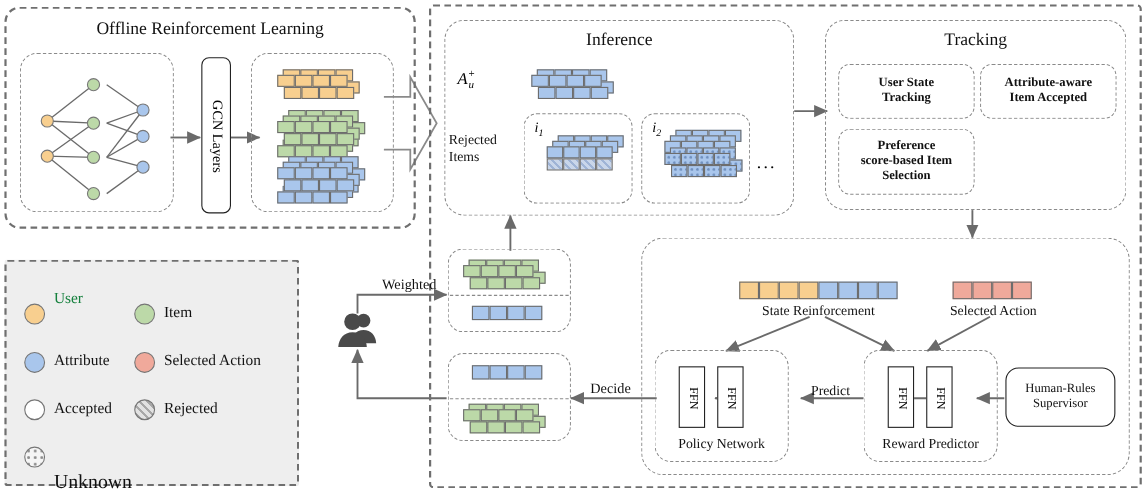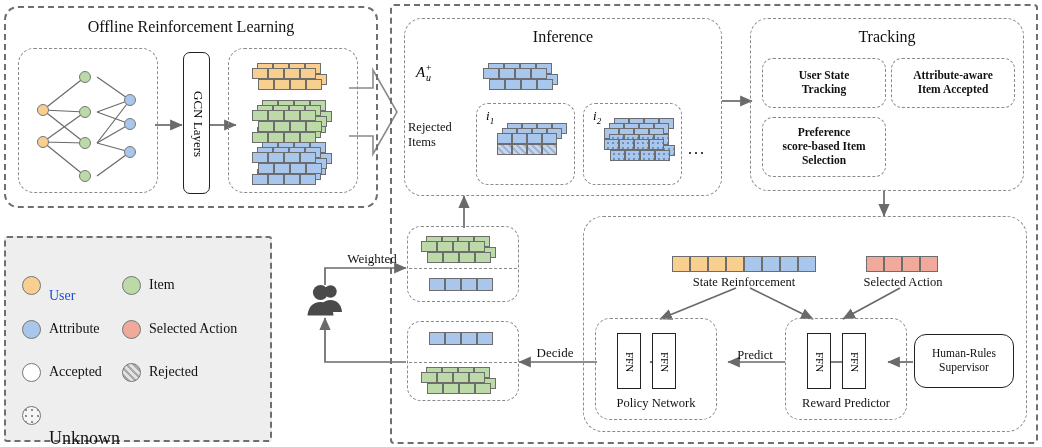--- a/index.html
+++ b/index.html
@@ -427,21 +427,21 @@
   <div class="abs solidbox" style="left:914px;top:334px;width:100px;height:54px;border-radius:12px;display:flex;align-items:center;justify-content:center;">
     <div class="lbl-sm">
       <div>Human-Rules</div>
       <div>Supervisor</div>
     </div>
   </div>
 
   <div class="abs dash legendbox" style="left:4px;top:236px;width:268px;height:206px;border-radius:3px;"></div>
   <div class="abs" id="legend-items" style="left:0;top:0;width:1042px;height:447px;">
       <div class="abs" style="left:22px;top:276px;width:19px;height:19px;border-radius:50%;border:1.4px solid #767676;background:#f8cf8f;"></div>
-      <div class="abs" style="left:49px;top:288px;font-size:14px;color:#1d4ed8;white-space:nowrap;">User</div>
+      <div class="abs" style="left:49px;top:264px;font-size:14px;color:#15803d;white-space:nowrap;">User</div>
       <div class="abs" style="left:122px;top:276px;width:19px;height:19px;border-radius:50%;border:1.4px solid #767676;background:#bcd9a8;"></div>
       <div class="abs" style="left:149px;top:277px;font-size:14px;color:#111;white-space:nowrap;">Item</div>
       <div class="abs" style="left:22px;top:320px;width:19px;height:19px;border-radius:50%;border:1.4px solid #767676;background:#a9c6ec;"></div>
       <div class="abs" style="left:49px;top:321px;font-size:14px;color:#111;white-space:nowrap;">Attribute</div>
       <div class="abs" style="left:122px;top:320px;width:19px;height:19px;border-radius:50%;border:1.4px solid #767676;background:#f0a99b;"></div>
       <div class="abs" style="left:149px;top:321px;font-size:14px;color:#111;white-space:nowrap;">Selected Action</div>
       <div class="abs" style="left:22px;top:363px;width:19px;height:19px;border-radius:50%;border:1.4px solid #767676;background:#ffffff;"></div>
       <div class="abs" style="left:49px;top:364px;font-size:14px;color:#111;white-space:nowrap;">Accepted</div>
       <div class="abs" style="left:122px;top:363px;width:19px;height:19px;border-radius:50%;border:1.4px solid #767676;background:repeating-linear-gradient(45deg,#e2e2e2 0 3px,#a8a8a8 3px 5px);"></div>
       <div class="abs" style="left:149px;top:364px;font-size:14px;color:#111;white-space:nowrap;">Rejected</div>

